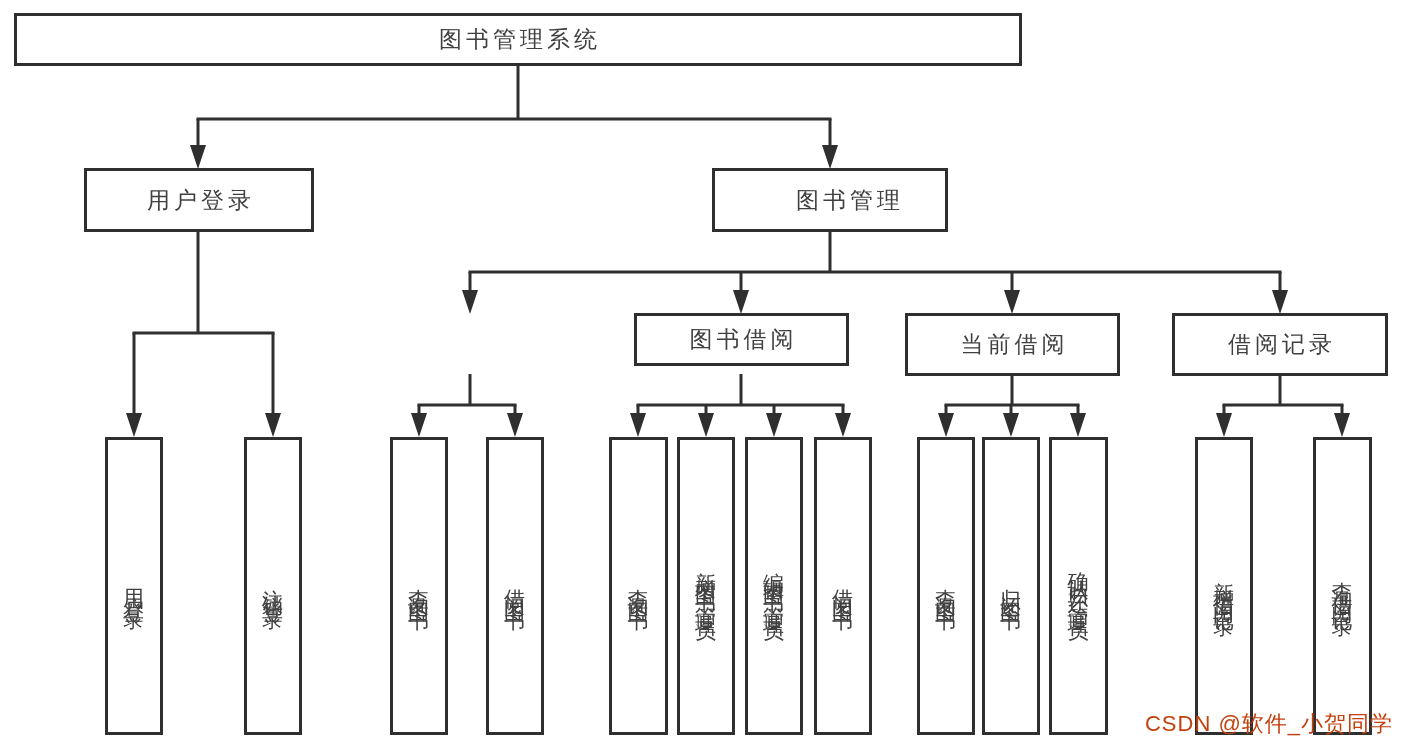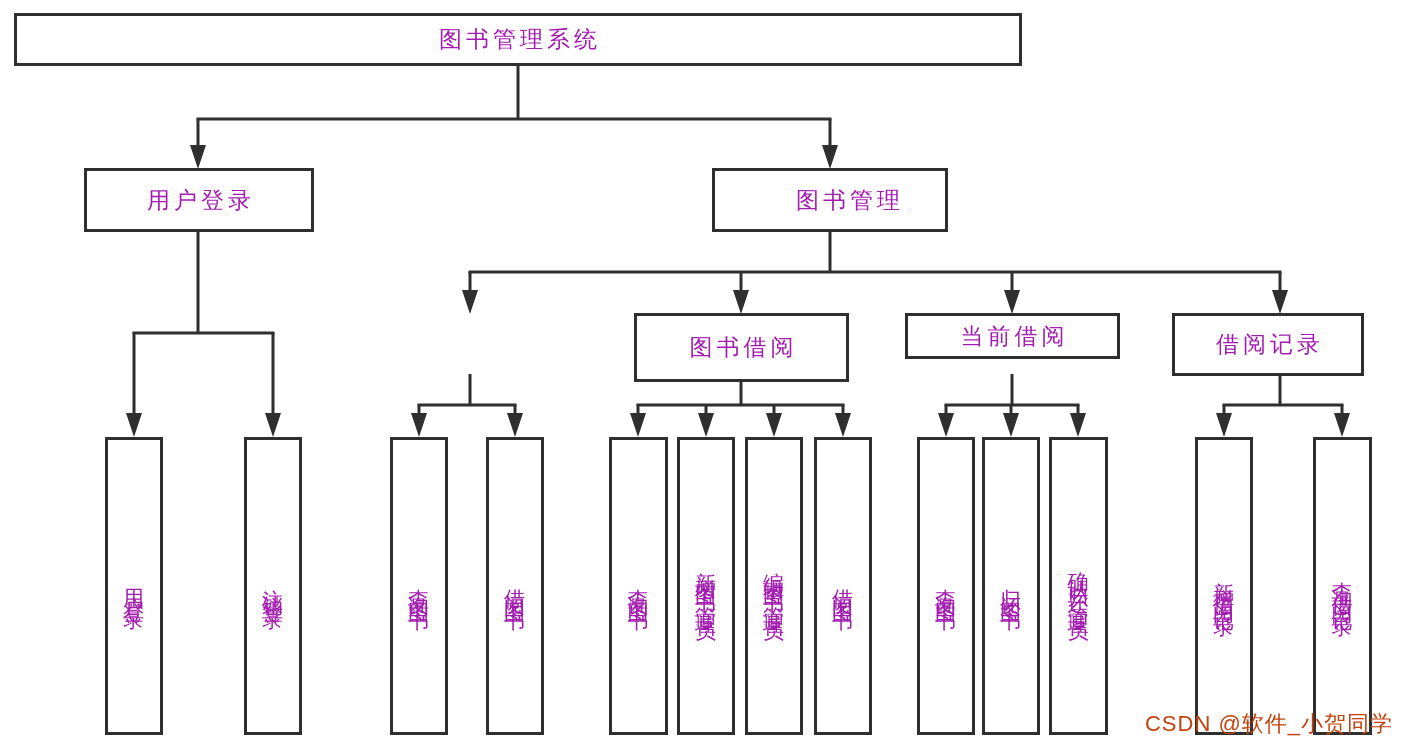--- a/index.html
+++ b/index.html
@@ -26,21 +26,21 @@
     z-index: 1;
   }
   .box {
     position: absolute;
     background: #ffffff;
     border: 3px solid #2f2f2f;
     box-sizing: border-box;
     display: flex;
     align-items: center;
     justify-content: center;
-    color: #a21caf;
+    color: #404040;
     z-index: 2;
   }
   .hbox {
     font-size: 23px;
     letter-spacing: 4px;
     text-indent: 4px; 
     white-space: nowrap;
   }
   .vbox {
     font-size: 21px;
@@ -142,27 +142,27 @@
     <span>图书管理系统</span>
   </div>
 
   <div class="box hbox" style="left:84px; top:168px; width:230px; height:64px;">
     <span>用户登录</span>
   </div>
   <div class="box hbox" style="left:712px; top:168px; width:236px; height:64px;padding-left:36px;">
     <span>图书管理</span>
   </div>
 
-  <div class="box hbox" style="left:634px; top:313px; width:215px; height:69px;">
+  <div class="box hbox" style="left:634px; top:313px; width:215px; height:53px;">
     <span>图书借阅</span>
   </div>
-  <div class="box hbox" style="left:905px; top:313px; width:215px; height:46px;">
+  <div class="box hbox" style="left:905px; top:313px; width:215px; height:63px;">
     <span>当前借阅</span>
   </div>
-  <div class="box hbox" style="left:1172px; top:313px; width:192px; height:63px;">
+  <div class="box hbox" style="left:1172px; top:313px; width:216px; height:63px;">
     <span>借阅记录</span>
   </div>
 
   <div class="box vbox" style="left:105px; top:437px; width:58px; height:298px;">
     <span>用户登录</span>
   </div>
   <div class="box vbox" style="left:244px; top:437px; width:58px; height:298px;">
     <span>注销登录</span>
   </div>
 

